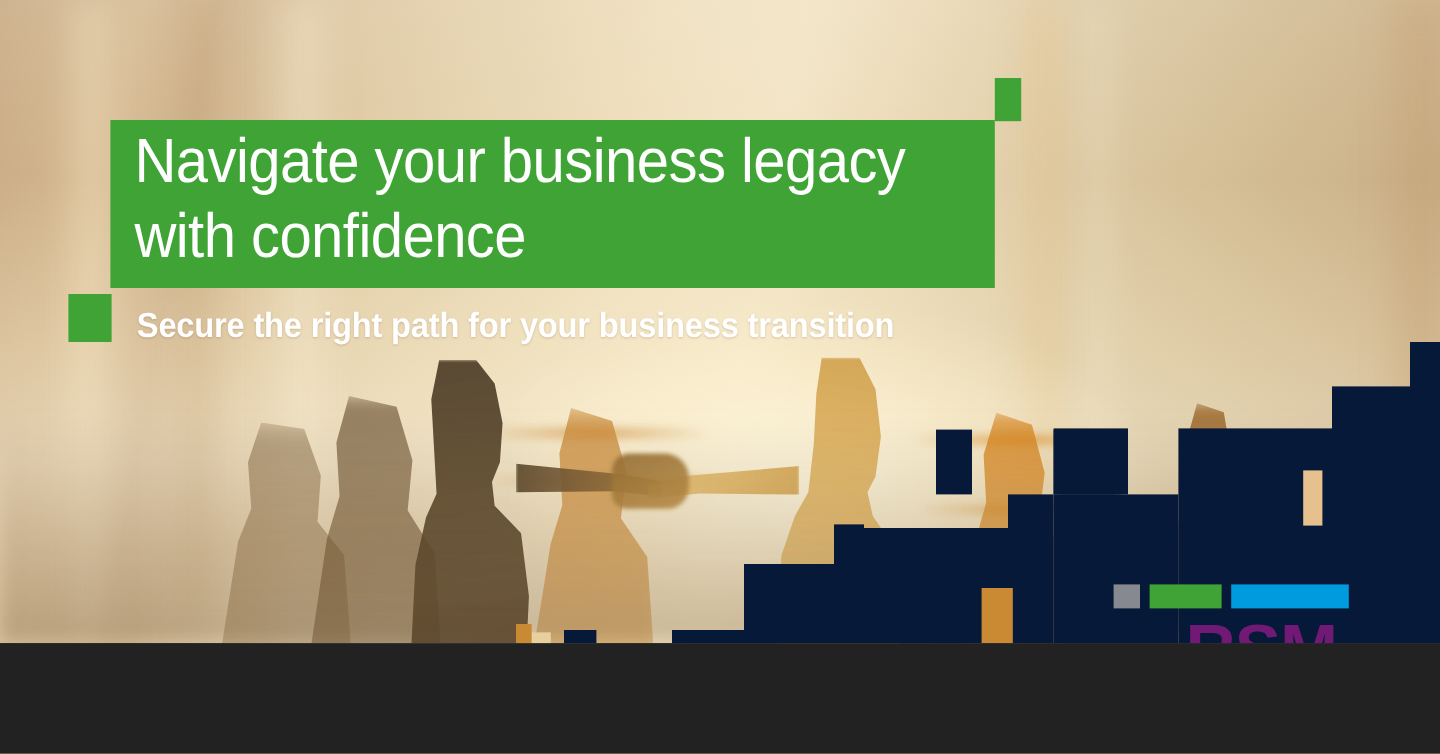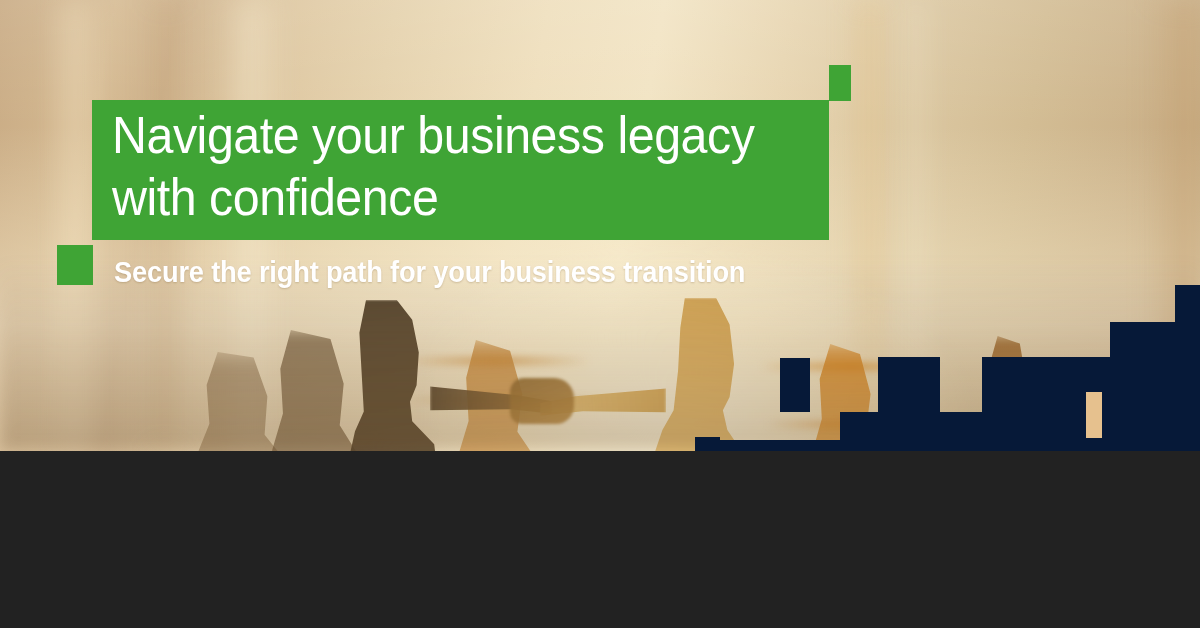--- a/index.html
+++ b/index.html
@@ -2,21 +2,21 @@
 <html><head>
 <meta charset="utf-8">
 <title>RSM Banner</title>
 <style>
   html,body{margin:0;padding:0;background:#222;}
   *{box-sizing:border-box;}
 
   .banner{
     position:relative;
     width:1200px;
-    height:451px;
+    height:536px;
     overflow:hidden;
     font-family:"Liberation Sans", sans-serif;
     background:#d8bc93;
   }
 
   
   .photo{position:absolute;inset:0;overflow:hidden;}
 
   .bg-base{
     position:absolute;inset:0;

